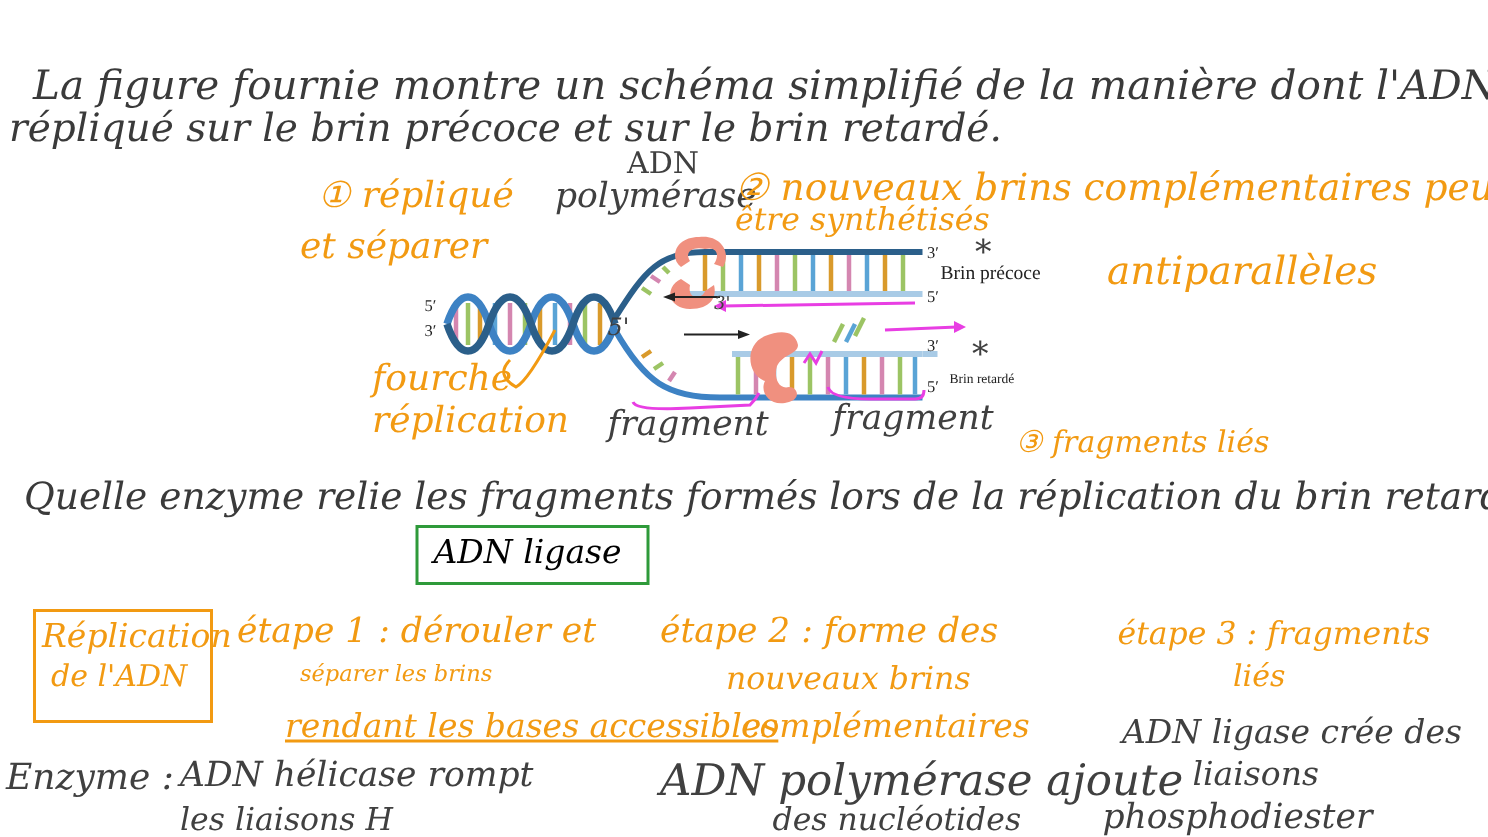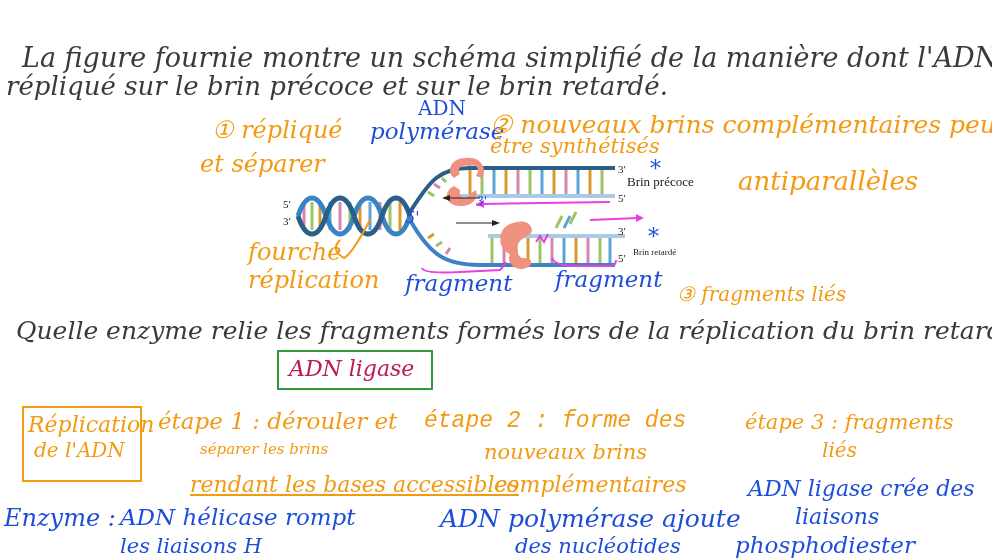--- a/index.html
+++ b/index.html
@@ -2,22 +2,22 @@
 <html><head>
 <meta charset="utf-8">
 <style>
   html, body { margin: 0; padding: 0; background: #ffffff; }
   body { width: 992px; height: 558px; position: relative; overflow: hidden;
          font-family: "DejaVu Serif", serif; }
   .hw { position: absolute; white-space: nowrap; font-family: "DejaVu Serif", serif;
         font-style: italic; line-height: 1; }
   .black { color: #3a3a3a; }
   .orange { color: #f29a12; }
-  .pink { color: #1d4ed8; }
-  .blue { color: #be185d; }
+  .pink { color: #404040; }
+  .blue { color: #000000; }
   .lbl { position: absolute; font-family: "Liberation Serif", serif; color: #222; white-space: nowrap; }
   .box { position: absolute; }
 </style>
 </head>
 <body>
 
 <div class="hw black" style="left:22px;top:44px;font-size:27px;">La figure fournie montre un schéma simplifié de la manière dont l'ADN est</div>
 <div class="hw black" style="left:6px;top:73px;font-size:26px;">répliqué sur le brin précoce et sur le brin retardé.</div>
 
 <div class="hw orange" style="left:212px;top:118px;font-size:24px;">① répliqué</div>
@@ -174,29 +174,29 @@
 
 <div class="box" style="left:22px;top:406px;width:120px;height:76px;border:2px solid #f29a12;box-sizing:border-box;">
   <div class="hw orange" style="left:4px;top:6px;font-size:22px;">Réplication</div>
   <div class="hw orange" style="left:10px;top:32px;font-size:20px;text-align:right;">de l'ADN</div>
 </div>
 
 <div class="hw orange" style="left:158px;top:410px;font-size:23px;text-align:center;">étape 1 : dérouler et</div>
 <div class="hw orange" style="left:200px;top:442px;font-size:15px;">séparer les brins</div>
 <div class="hw orange" style="left:190px;top:474px;font-size:22px;text-decoration:underline;">rendant les bases accessibles</div>
 
-<div class="hw orange" style="left:424px;top:410px;font-size:23px;font-family:Liberation Mono, monospace;">étape 2 : forme des</div>
+<div class="hw orange" style="left:440px;top:410px;font-size:23px;">étape 2 : forme des</div>
 <div class="hw orange" style="left:484px;top:442px;font-size:21px;">nouveaux brins</div>
 <div class="hw orange" style="left:494px;top:474px;font-size:22px;">complémentaires</div>
 
 <div class="hw orange" style="left:745px;top:412px;font-size:21px;">étape 3 : fragments</div>
 <div class="hw orange" style="left:822px;top:440px;font-size:20px;">liés</div>
 
 <div class="hw pink" style="left:4px;top:506px;font-size:24px;">Enzyme :</div>
 <div class="hw pink" style="left:120px;top:506px;font-size:23px;">ADN hélicase rompt</div>
 <div class="hw pink" style="left:120px;top:536px;font-size:21px;">les liaisons H</div>
 
-<div class="hw pink" style="left:440px;top:506px;font-size:25px;">ADN polymérase ajoute</div>
+<div class="hw pink" style="left:440px;top:506px;font-size:29px;">ADN polymérase ajoute</div>
 <div class="hw pink" style="left:515px;top:536px;font-size:21px;">des nucléotides</div>
 
 <div class="hw pink" style="left:748px;top:478px;font-size:22px;">ADN ligase crée des</div>
 <div class="hw pink" style="left:795px;top:506px;font-size:22px;text-align:center;">liaisons</div>
 <div class="hw pink" style="left:735px;top:534px;font-size:23px;">phosphodiester</div>
 
 </body></html>

